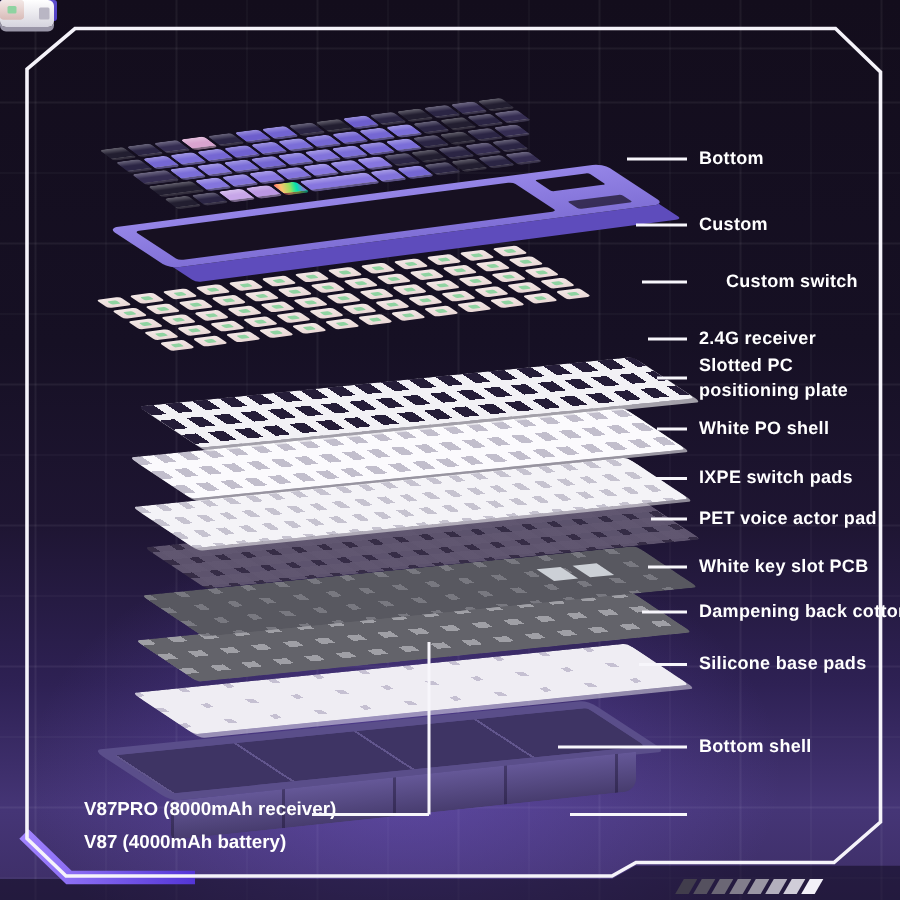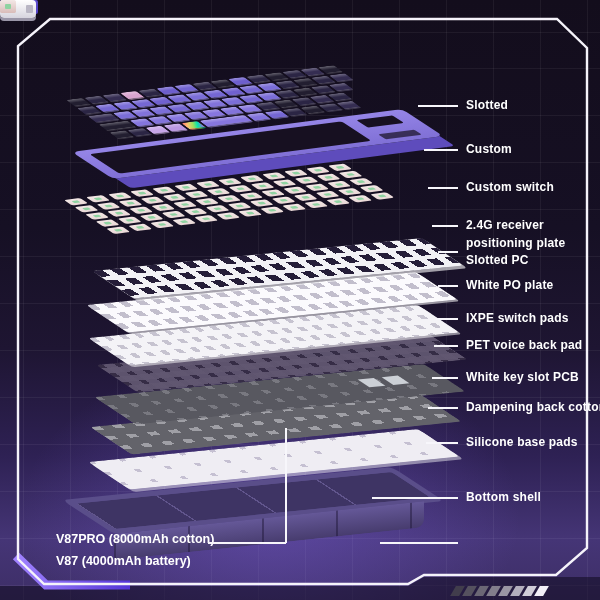--- a/index.html
+++ b/index.html
@@ -422,57 +422,57 @@
           <div class="key" style="width: 16px; background: linear-gradient(rgba(255, 255, 255, 0.3), rgba(255, 255, 255, 0) 55%), rgb(43, 37, 68);"></div>
           <div class="key" style="width: 16px; background: linear-gradient(rgba(255, 255, 255, 0.3), rgba(255, 255, 255, 0) 55%), rgb(34, 30, 48);"></div>
           <div class="key" style="width: 16px; background: linear-gradient(rgba(255, 255, 255, 0.3), rgba(255, 255, 255, 0) 55%), rgb(43, 37, 68);"></div>
           <div class="key" style="width: 16px; background: linear-gradient(rgba(255, 255, 255, 0.3), rgba(255, 255, 255, 0) 55%), rgb(53, 45, 82);"></div>
         </div>
       </div>
   </div>
 
   <div id="annos">
     <div class="footnote">
-      <div>V87PRO (8000mAh cotton)</div>
+      <div>V87PRO (8000mAh receiver)</div>
       <div>V87 (4000mAh battery)</div>
     </div>
     <div class="fn-h"></div>
     <div class="fn-v"></div>
   <div class="leader" style="left: 418px; top: 105px; width: 40px;"></div>
       <div class="part-label" style="top: 97px;">
-        <div>Slotted</div>
+        <div>Bottom</div>
       </div>
       <div class="leader" style="left: 424px; top: 149px; width: 34px;"></div>
       <div class="part-label" style="top: 141px;">
         <div>Custom</div>
       </div>
       <div class="leader" style="left: 428px; top: 187px; width: 30px;"></div>
-      <div class="part-label" style="top: 179px;">
+      <div class="part-label" style="top: 179px; margin-left: 18px;">
         <div>Custom switch</div>
       </div>
       <div class="leader" style="left: 432px; top: 225px; width: 26px;"></div>
       <div class="part-label" style="top: 217px;">
         <div>2.4G receiver</div>
       </div>
       <div class="leader" style="left: 438px; top: 251px; width: 20px;"></div>
       <div class="part-label" style="top: 235px;">
+        <div>Slotted PC</div>
         <div>positioning plate</div>
-        <div>Slotted PC</div>
       </div>
       <div class="leader" style="left: 438px; top: 285px; width: 20px;"></div>
       <div class="part-label" style="top: 277px;">
-        <div>White PO plate</div>
+        <div>White PO shell</div>
       </div>
       <div class="leader" style="left: 436px; top: 318px; width: 22px;"></div>
       <div class="part-label" style="top: 310px;">
         <div>IXPE switch pads</div>
       </div>
       <div class="leader" style="left: 434px; top: 345px; width: 24px;"></div>
       <div class="part-label" style="top: 337px;">
-        <div>PET voice back pad</div>
+        <div>PET voice actor pad</div>
       </div>
       <div class="leader" style="left: 432px; top: 377px; width: 26px;"></div>
       <div class="part-label" style="top: 369px;">
         <div>White key slot PCB</div>
       </div>
       <div class="leader" style="left: 428px; top: 407px; width: 30px;"></div>
       <div class="part-label" style="top: 399px;">
         <div>Dampening back cotton</div>
       </div>
       <div class="leader" style="left: 426px; top: 442px; width: 32px;"></div>

